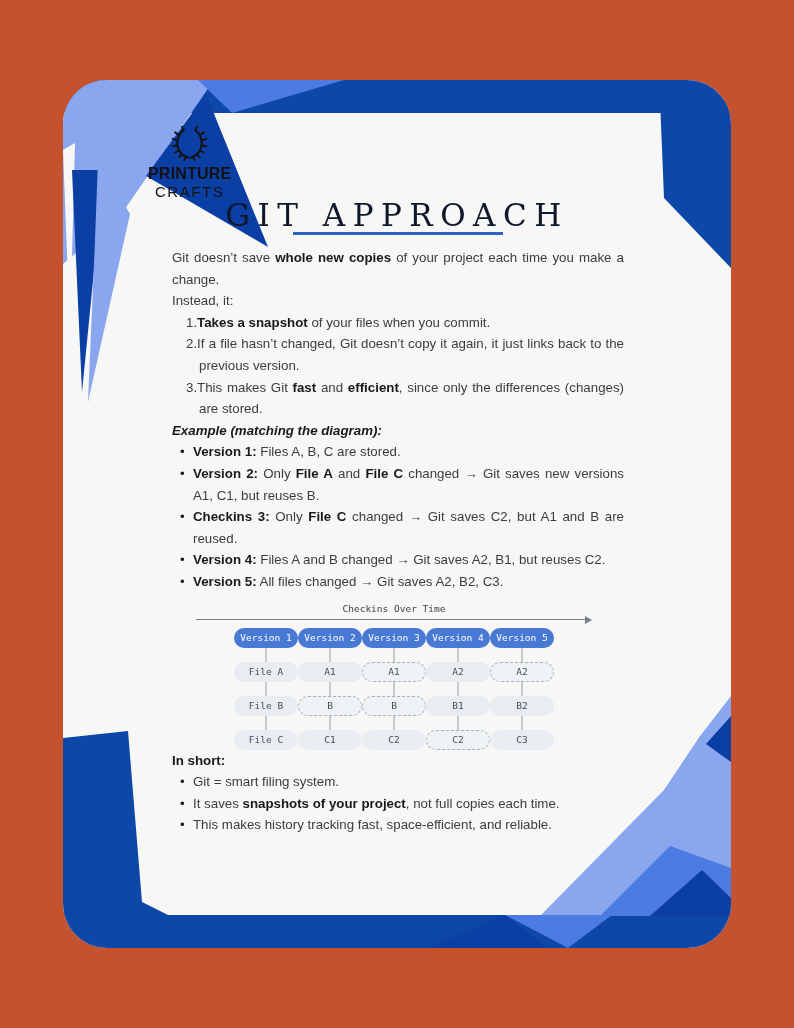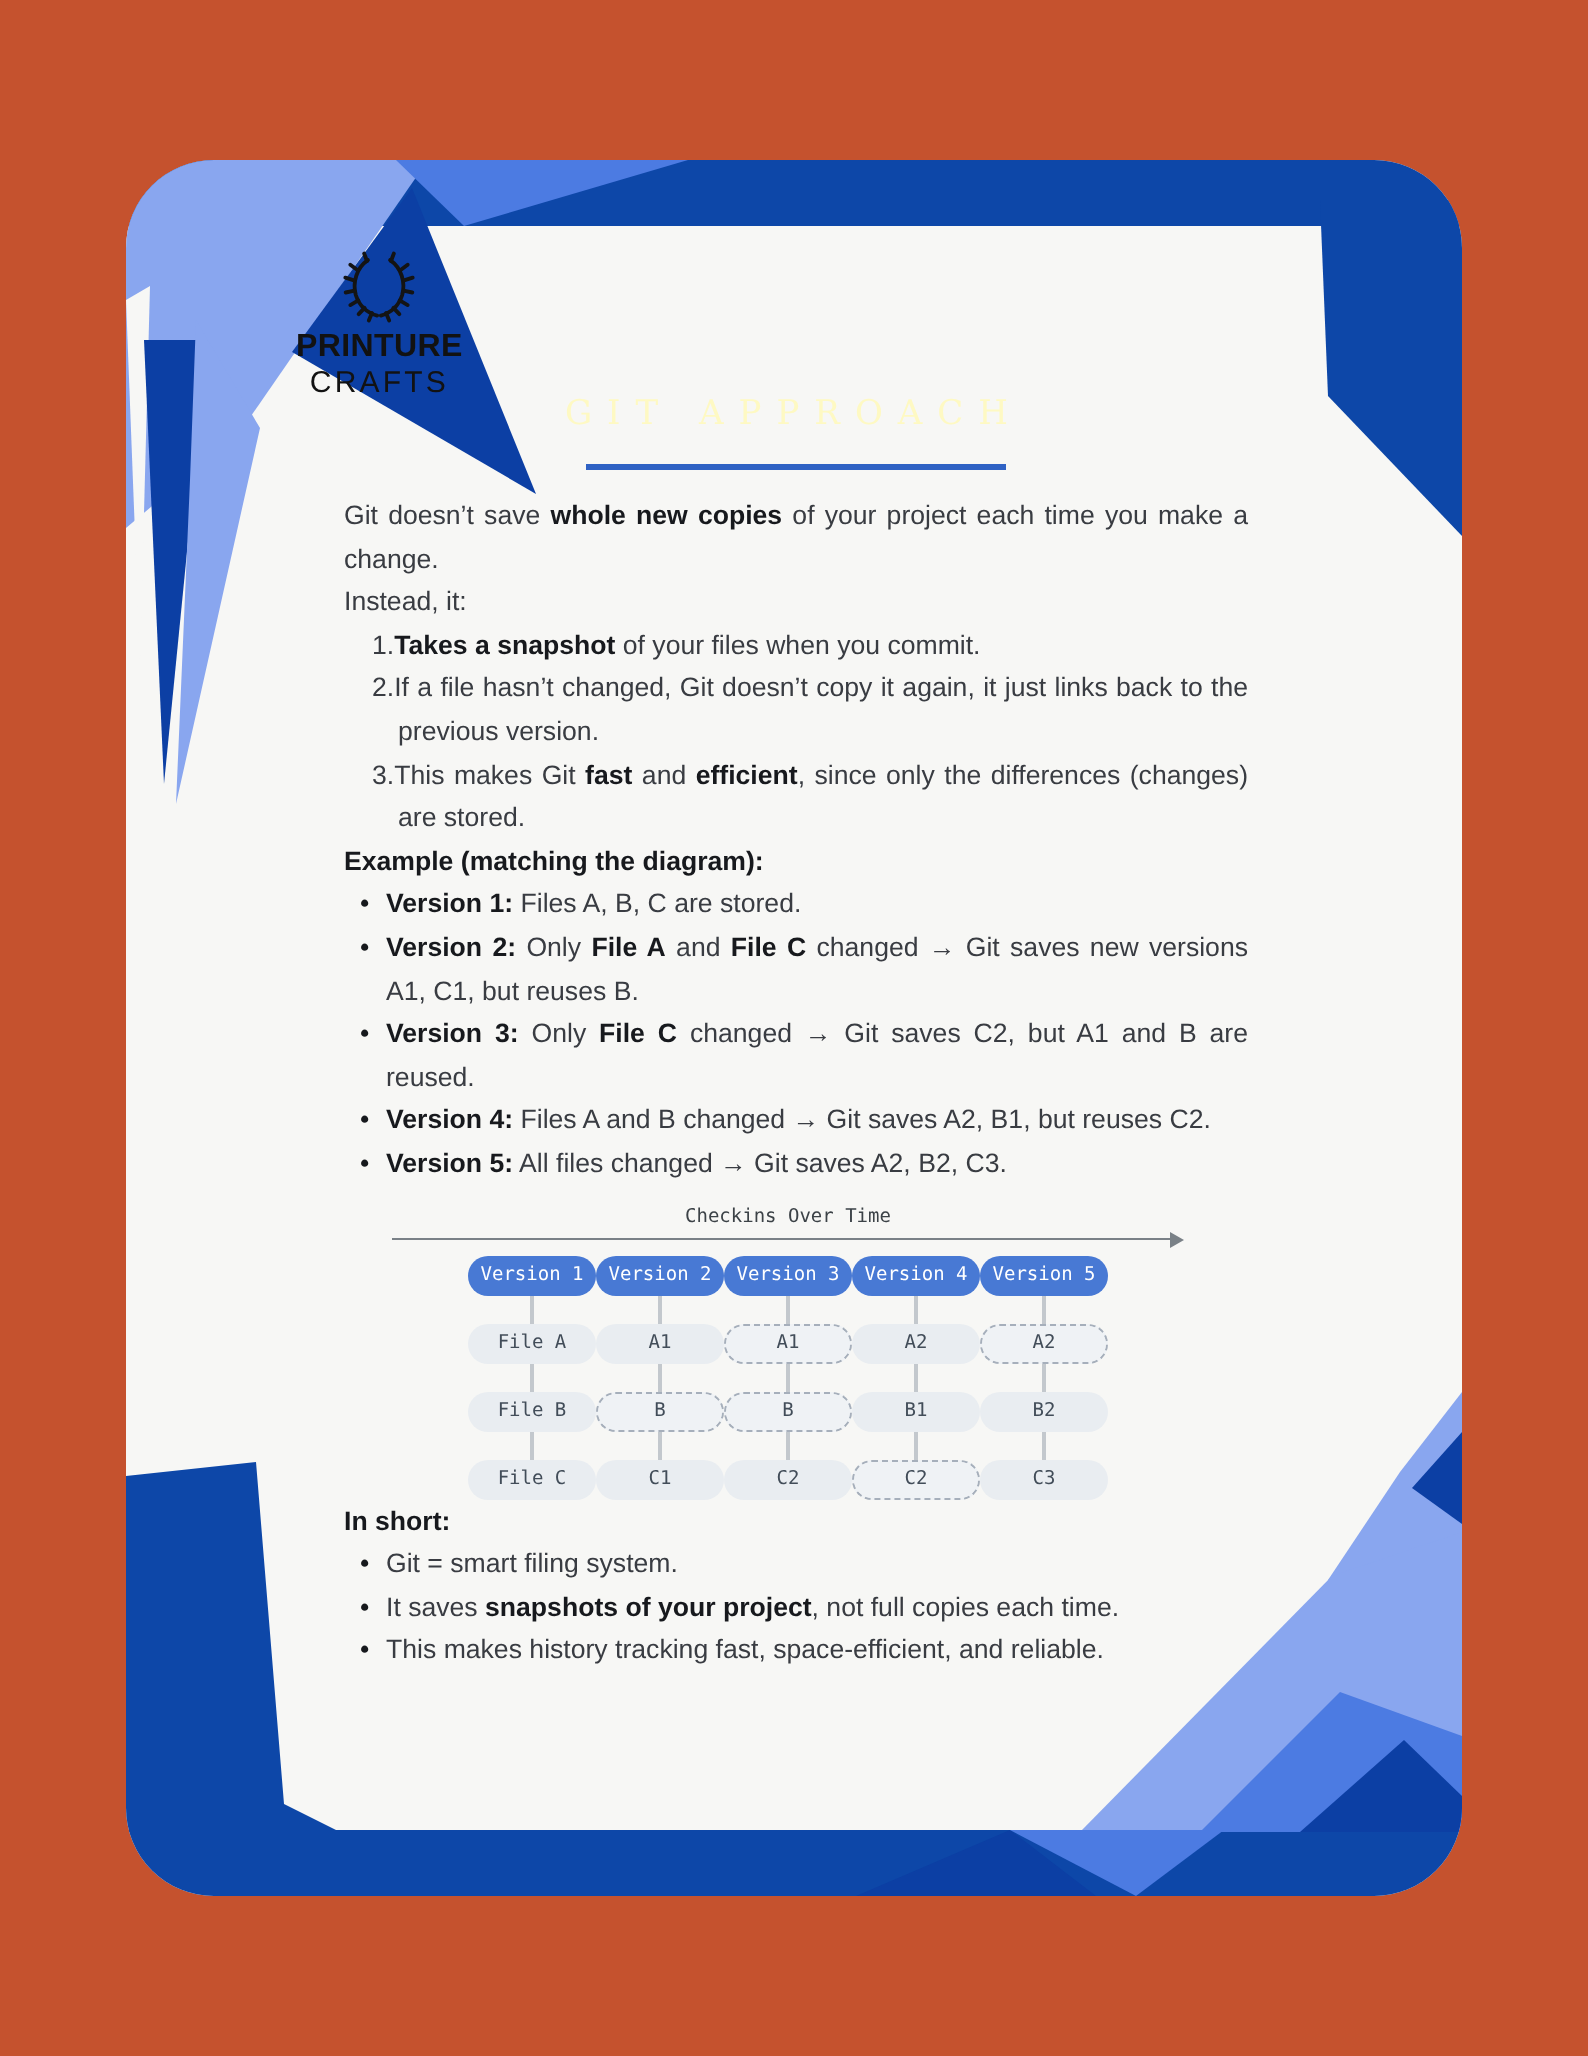--- a/index.html
+++ b/index.html
@@ -12,34 +12,34 @@
 
   .content{position:absolute;inset:0;}
   .logo{position:absolute;left:148px;top:123px;display:flex;align-items:center;gap:3px;flex-direction:column;}
   .logo svg{width:37px;height:40px;}
   .logo-text{display:flex;flex-direction:column;line-height:1;color:#121212;}
   .logo-line1{font-weight:700;font-size:16px;letter-spacing:.2px;}
   .logo-line2{font-size:15px;letter-spacing:1.6px;margin-top:2px;text-align:center;}
 
   .title{position:absolute;top:197px;left:0;width:100%;margin:0;text-align:center;
          font-family:"DejaVu Serif","Liberation Serif",serif;font-weight:400;
-         font-size:17px;letter-spacing:7.5px;color:#fef9c3;}
+         font-size:31px;letter-spacing:7.5px;color:#0f172a;}
   .title-underline{position:absolute;top:232px;left:293px;width:210px;height:2.5px;
          background:var(--accent,#2F62C4);}
 
   .textcol{position:absolute;left:172px;top:247px;width:452px;
            font-size:13.3px;line-height:21.6px;color:#393C42;}
   .textcol .b{font-weight:700;color:#17191D;}
   p.para{margin:0;text-align:justify;}
   p.lead{margin:0;}
   ol.numlist{margin:0;padding:0;list-style:none;}
   ol.numlist li{padding-left:27px;text-indent:-13px;text-align:justify;}
   ol.numlist .num{font-weight:400;}
   h3.section{font-size:13.3px;line-height:21.6px;font-weight:700;color:#17191D;margin:0;}
-  .gap28{margin-top:28px;} .gap26{margin-top:26px;}
+  .gap28{margin-top:28px;font-style:italic;} .gap26{margin-top:26px;}
   ul.bullets{margin:0;padding:0;list-style:none;}
   ul.bullets li{position:relative;margin-left:8px;padding-left:13px;text-align:justify;}
   ul.bullets li::before{content:"\2022";position:absolute;left:0;top:0;color:#17191D;}
 
   .diagram{margin:10px 0 0 24px;width:396px;}
   .tl-label{font-family:"DejaVu Sans Mono",monospace;font-size:9.5px;line-height:11px;
             color:#3C4247;text-align:center;}
   .tl-arrow{position:relative;height:9px;margin-top:2px;}
   .tl-line{position:absolute;left:0;right:6px;top:3px;height:0;border-top:1.6px solid #7A8187;}
   .tl-head{position:absolute;right:0;top:0;width:0;height:0;
@@ -126,21 +126,21 @@
       <ol class="numlist">
           <li><span class="num">1.</span><span class="b">Takes a snapshot</span><span> of your files when you commit.</span></li>
           <li><span class="num">2.</span><span>If a file hasn’t changed, Git doesn’t copy it again, it just links back to the previous version.</span></li>
           <li><span class="num">3.</span><span>This makes Git </span><span class="b">fast</span><span> and </span><span class="b">efficient</span><span>, since only the differences (changes) are stored.</span></li>
         </ol>
 
       <h3 class="section gap28">Example (matching the diagram):</h3>
       <ul class="bullets">
           <li><span class="b">Version 1:</span><span> Files A, B, C are stored.</span></li>
           <li><span class="b">Version 2:</span><span> Only </span><span class="b">File A</span><span> and </span><span class="b">File C</span><span> changed → Git saves new versions A1, C1, but reuses B.</span></li>
-          <li><span class="b">Version 3:</span><span> Only </span><span class="b">File C</span><span> changed → Git saves C2, but A1 and B are reused.</span></li>
+          <li><span class="b">Checkins 3:</span><span> Only </span><span class="b">File C</span><span> changed → Git saves C2, but A1 and B are reused.</span></li>
           <li><span class="b">Version 4:</span><span> Files A and B changed → Git saves A2, B1, but reuses C2.</span></li>
           <li><span class="b">Version 5:</span><span> All files changed → Git saves A2, B2, C3.</span></li>
         </ul>
 
       <div class="diagram">
         <div class="tl-label">Checkins Over Time</div>
         <div class="tl-arrow">
           <div class="tl-line"></div>
           <span class="tl-head"></span>
         </div>

